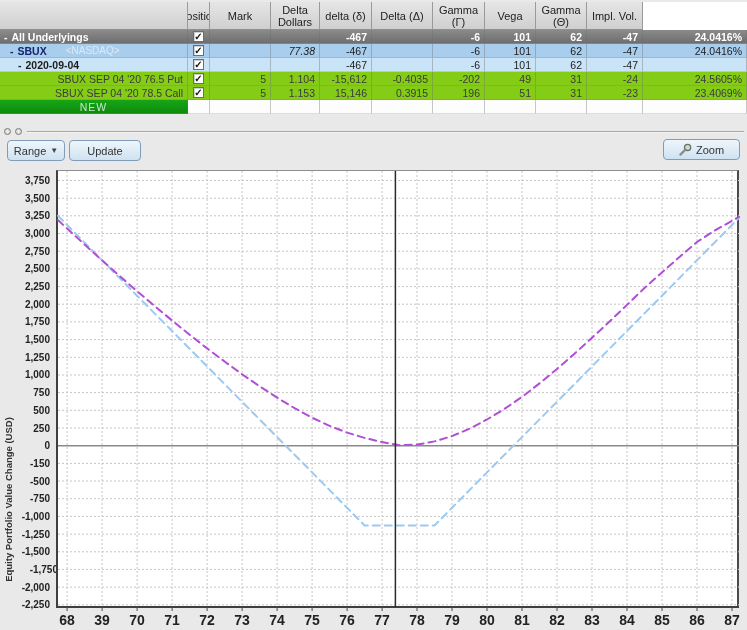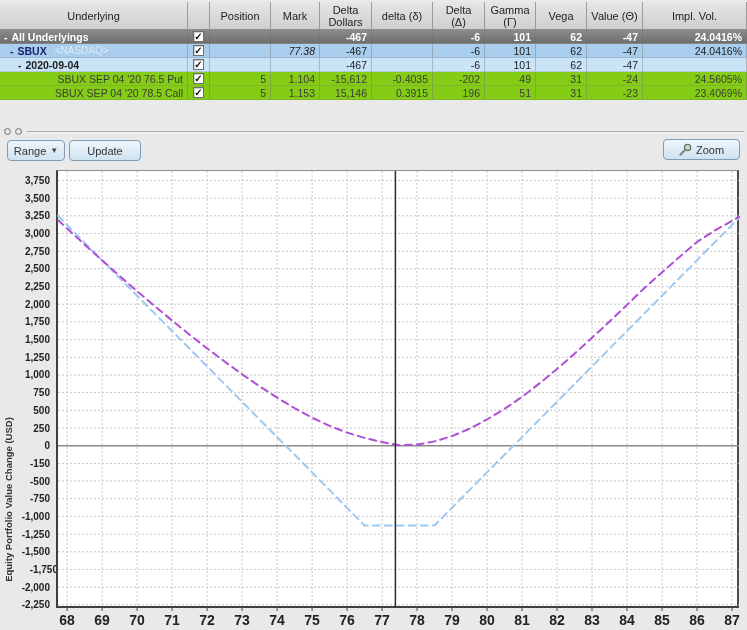--- a/index.html
+++ b/index.html
@@ -19,21 +19,21 @@
   .drow { height:14px; }
   .drow .c { height:14px; }
   .r-all .c  { background:linear-gradient(#8b8b8b,#6e6e6e); color:#fff; font-weight:bold; }
   .r-sbux .c { background:#a9cdec; }
   .r-date .c { background:#c9e4f7; }
   .r-opt .c  { background:#84cc16; color:#3c3c3c; }
   .r-new .c  { background:#fdfdfd; }
   .r-new .newcell { background:linear-gradient(#17a517,#0c8c0c); }
   .name-b { font-weight:bold; }
   .sbux-name { color:#15246e; font-weight:bold; }
-  .sbux-suffix { color:#dcebf7; margin-left:8px; font-size:10px; }
+  .sbux-suffix { color:#dcebf7; margin-left:19px; font-size:10px; }
   .collapse { margin-right:4px; font-weight:bold; }
   .italic { font-style:italic; }
   .new-label { width:100%; text-align:center; color:#cde4cd; font-size:10.5px; letter-spacing:1px; }
   .cb { width:11px; height:11px; background:#fff; border:1px solid #6d6d6d;
         box-shadow:inset 1px 1px 0 #cfcfcf; display:flex; align-items:center; justify-content:center;
         font-size:10px; line-height:9px; color:#111; font-weight:bold; margin:0 auto; }
 
   
   .grip { position:absolute; top:128px; width:7px; height:7px; border-radius:50%;
           border:1px solid #7b7b7b; background:radial-gradient(#f4f4f4,#c9c9c9); }
@@ -54,31 +54,30 @@
   .plotwrap { position:absolute; left:56px; top:170px; width:683px; height:438px;
               border-top:1px solid #8d8d8d; border-right:2px solid #4a4a4a;
               border-left:2px solid #3f3f3f; border-bottom:2px solid #3f3f3f; background:#fff; }
   .plotwrap svg { overflow:visible; display:block; }
 </style>
 </head>
 <body>
 
 <div class="tbl">
   <div class="trow hdr">
-    <div class="c">Underlying</div>
     <div class="c"></div>
     <div class="c">Position</div>
     <div class="c">Mark</div>
     <div class="c">Delta
 Dollars</div>
     <div class="c">delta (δ)</div>
     <div class="c">Delta (Δ)</div>
     <div class="c">Gamma (Γ)</div>
     <div class="c">Vega</div>
-    <div class="c">Value (Θ)</div>
+    <div class="c">Gamma (Θ)</div>
     <div class="c">Impl. Vol.</div>
   </div>
 
   <div class="trow drow r-all">
     <div class="c">
         <span class="collapse">-</span>
         <span class="name-b">All Underlyings</span>
       </div>
     <div class="c ctr">
         <span class="cb">
@@ -168,20 +167,35 @@
     <div class="c num">1.153</div>
     <div class="c num">15,146</div>
     <div class="c num">0.3915</div>
     <div class="c num">196</div>
     <div class="c num">51</div>
     <div class="c num">31</div>
     <div class="c num">-23</div>
     <div class="c num">23.4069%</div>
   </div>
 
+  <div class="trow drow r-new">
+    <div class="c newcell">
+        <span class="new-label">NEW</span>
+      </div>
+    <div class="c"></div>
+    <div class="c"></div>
+    <div class="c"></div>
+    <div class="c"></div>
+    <div class="c"></div>
+    <div class="c"></div>
+    <div class="c"></div>
+    <div class="c"></div>
+    <div class="c"></div>
+    <div class="c"></div>
+  </div>
 </div>
 
 <div class="grip" style="left:4px"></div>
 <div class="grip" style="left:15px"></div>
 <div class="divline"></div>
 
 <button class="btn" style="left:7px; width:58px">
   <span>Range</span>
     <span class="arrow">▼</span>
 </button>
@@ -221,21 +235,21 @@
     <div class="ylab" style="left: 0px; top: 281.059px;">2,250</div>
     <div class="ylab" style="left: 0px; top: 263.379px;">2,500</div>
     <div class="ylab" style="left: 0px; top: 245.699px;">2,750</div>
     <div class="ylab" style="left: 0px; top: 228.018px;">3,000</div>
     <div class="ylab" style="left: 0px; top: 210.338px;">3,250</div>
     <div class="ylab" style="left: 0px; top: 192.657px;">3,500</div>
     <div class="ylab" style="left: 0px; top: 174.977px;">3,750</div>
   </div>
 <div id="xlabels">
     <div class="xlab" style="left: 52.0987px;">68</div>
-    <div class="xlab" style="left: 87.0935px;">69</div>
+    <div class="xlab" style="left: 87.0935px;">39</div>
     <div class="xlab" style="left: 122.088px;">70</div>
     <div class="xlab" style="left: 157.083px;">71</div>
     <div class="xlab" style="left: 192.078px;">72</div>
     <div class="xlab" style="left: 227.073px;">73</div>
     <div class="xlab" style="left: 262.068px;">74</div>
     <div class="xlab" style="left: 297.063px;">75</div>
     <div class="xlab" style="left: 332.058px;">76</div>
     <div class="xlab" style="left: 367.052px;">77</div>
     <div class="xlab" style="left: 402.047px;">78</div>
     <div class="xlab" style="left: 437.042px;">79</div>

